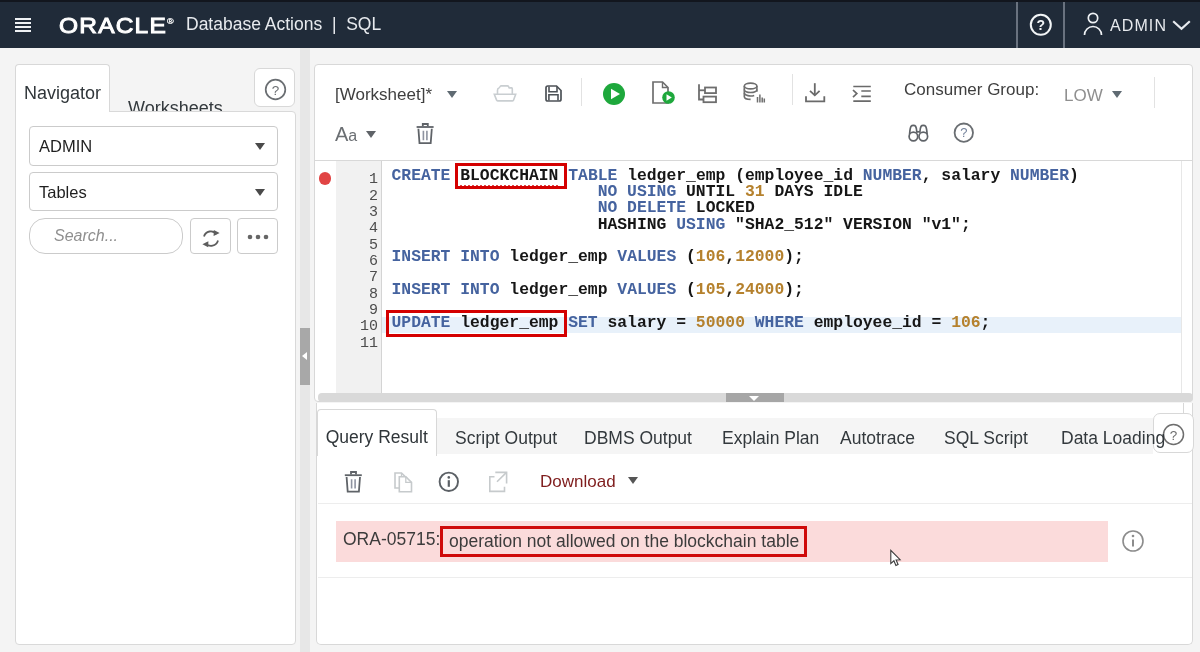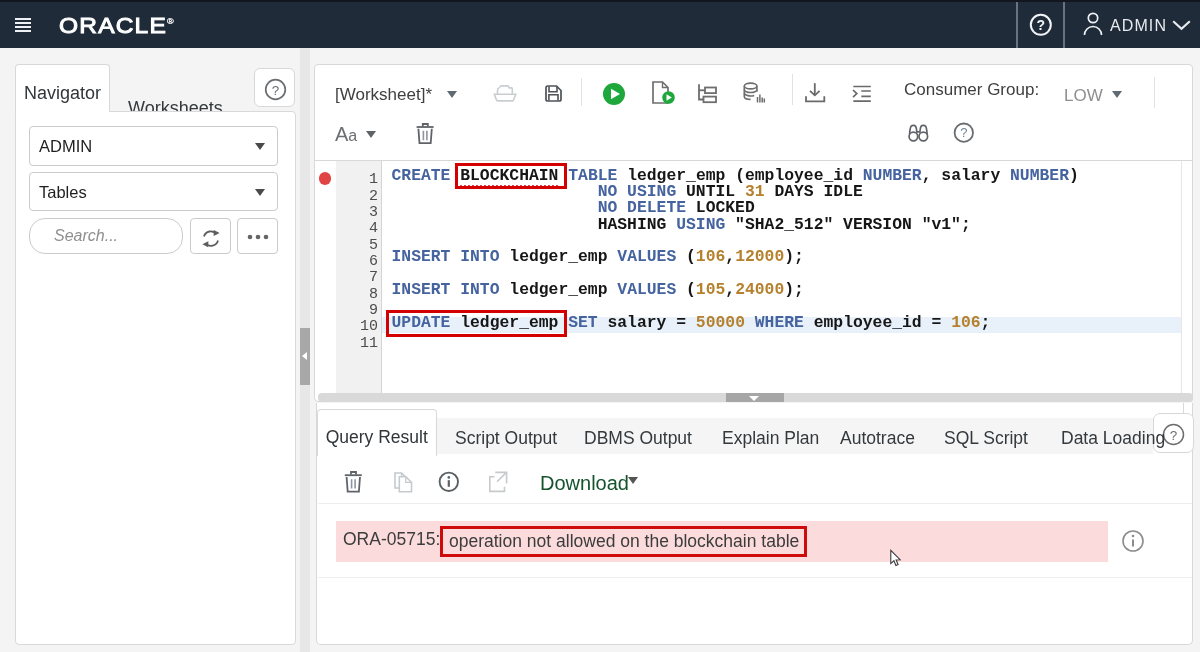--- a/index.html
+++ b/index.html
@@ -52,37 +52,38 @@
 #code .k { color:#45639f; }
 #code .n { color:#b5812d; }
 .redbox { position:absolute; border:3px solid #d40000; }
 
 
 #botcard { position:absolute; left:316px; top:402.5px; width:877px; height:242.5px; background:#fff; border:1px solid #d8d8d8; border-top:none; border-radius:0 0 5px 5px; }
 #tabbar { position:absolute; left:437px; top:417.5px; width:716px; height:36.5px; background:#f5f5f5; }
 #qrtab { position:absolute; left:316.5px; top:409px; width:120.5px; height:47px; background:#fff; border:1px solid #d8d8d8; border-bottom:none; border-radius:4px 4px 0 0; font-size:17.5px; color:#30363a; text-align:center; line-height:54px; z-index:2;}
 .btab { position:absolute; top:428px; font-size:17.5px; color:#33393d; z-index:4; }
 #bhelp { position:absolute; left:1152.5px; top:413px; width:41px; height:40px; background:#fff; border:1px solid #d8d8d8; border-radius:7px; z-index:3;}
-#dl { position:absolute; left:540px; top:472px; font-size:20px; color:#14532d; }
+#dl { position:absolute; left:540px; top:472px; font-size:17px; color:#7f1d1d; }
 .bsep { position:absolute; left:318px; width:874px; height:1px; background:#ededed; }
 #pinkbar { position:absolute; left:336px; top:521px; width:772px; height:41px; background:#fbdbdb; }
 #oratxt { position:absolute; left:343px; top:529px; font-size:17.5px; color:#3c3c3c;text-align:right; }
 #errbox { position:absolute; left:440px; top:526px; width:367px; height:31px; border:3px solid #cf0a0a; font-size:17.5px; color:#3c3c3c; text-align:left; padding-left:6px; line-height:25.5px; }
 svg { position:absolute; overflow:visible; }
 </style>
 </head>
 <body>
 
 <div id="topbar">
   <div class="topedge"></div>
   <div class="hbar" style="top:17.5px"></div>
   <div class="hbar" style="top:21.8px"></div>
   <div class="hbar" style="top:26.1px"></div>
   <div class="hbar" style="top:30.4px"></div>
   <div id="logo">ORACLE<sup>®</sup></div>
+  <div id="dbact">Database Actions&nbsp; | &nbsp;SQL</div>
   <div class="tsep" style="left:1016px"></div>
   <div class="tsep" style="left:1063px"></div>
   <svg style="left:1030px; top:13.5px" width="22" height="22">
     <circle cx="10.8" cy="10.8" r="10" fill="none" stroke="#f2f5f7" stroke-width="2"></circle>
     <text x="10.8" y="15.9" text-anchor="middle" font-size="14" font-weight="bold" fill="#f2f5f7" font-family="Liberation Sans">?</text>
   </svg>
   <svg style="left:1082px; top:11px" width="22" height="26">
     <circle cx="11" cy="7" r="4.7" fill="none" stroke="#eef1f4" stroke-width="1.7"></circle>
     <path d="M2.5 24 A 8.5 8.5 0 0 1 19.5 24" fill="none" stroke="#eef1f4" stroke-width="1.7"></path>
   </svg>

